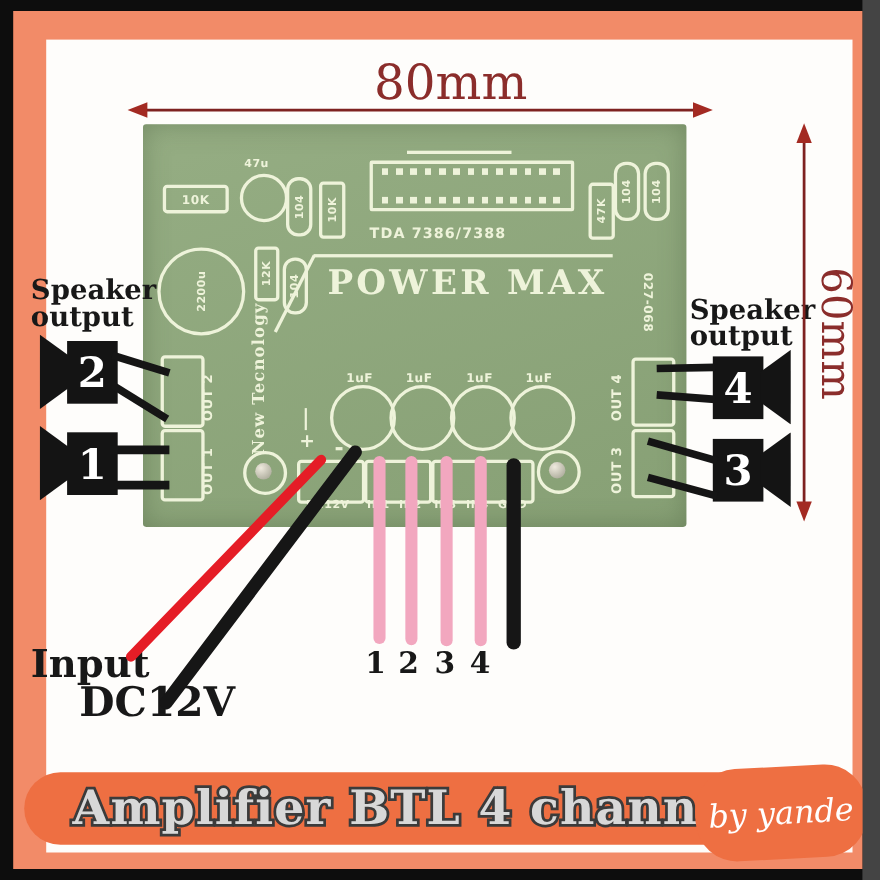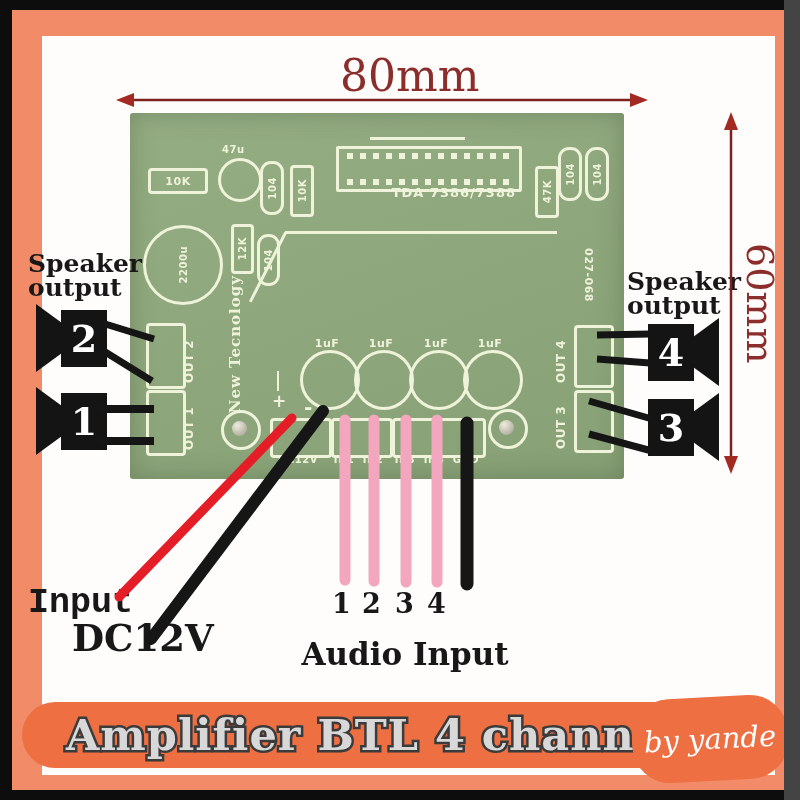--- a/index.html
+++ b/index.html
@@ -24,21 +24,21 @@
   .sk-rect{border-radius:4px;}
   .sk-pill{border-radius:11px;}
   .sk-circle{border-radius:50%;}
   .sk-label{color:var(--silk);font:bold 11px "DejaVu Sans",sans-serif;letter-spacing:.5px;white-space:nowrap;}
   .sk-abs{position:absolute;}
   .vup{writing-mode:vertical-rl;transform:rotate(180deg);}   
   .vdn{writing-mode:vertical-rl;}                            
   .sk-line{position:absolute;background:var(--silk);}
   .pads{position:absolute;left:8px;right:8px;height:6px;
         background:repeating-linear-gradient(90deg,var(--silk) 0 6px,transparent 6px 13px);}
-  .ic-name{position:absolute;left:206px;top:72px;width:180px;text-align:right;
+  .ic-name{position:absolute;left:206px;top:92px;width:180px;text-align:left;
            color:var(--silk);font:bold 13px "DejaVu Sans",sans-serif;letter-spacing:1px;}
   .pcb-title{position:absolute;left:135px;width:320px;text-align:center;color:var(--silk);
              font-weight:bold;letter-spacing:3px;white-space:nowrap;}
   .hole{position:absolute;width:34px;height:34px;border:3px solid var(--silk);border-radius:50%;}
   .hole::after{content:"";position:absolute;left:8px;top:8px;width:15px;height:15px;border-radius:50%;
                background:radial-gradient(circle at 35% 30%,#efeade,#9d9d8c);}
 
   
   .spk{position:absolute;width:72px;height:70px;z-index:4;}
   .spk .box{position:absolute;top:7px;width:46px;height:57px;background:#141414;
@@ -111,20 +111,21 @@
       <span class="sk-label vup" style="font-size:10px;">12K</span>
     </div>
     <div class="sk-pill" style="left:127px;top:121px;width:17px;height:46px;">
       <span class="sk-label vup" style="font-size:10px;">104</span>
     </div>
     <span class="sk-label sk-abs vup" style="left:96px;top:162px;font-size:15px;font-family:'DejaVu Serif',serif;letter-spacing:1px;">New Tecnology</span>
 
     <div class="sk-line" style="left:155px;top:118px;width:272px;height:3px;"></div>
     <div class="sk-line" style="left:157px;top:120px;width:78px;height:3px;transform-origin:0 0;transform:rotate(117deg);"></div>
 
+    <div class="pcb-title" style="top:126px;font-size:31px;">POWER MAX</div>
     <span class="sk-label sk-abs vdn" style="left:452px;top:135px;font-size:11px;">027-068</span>
 
     <span class="sk-label sk-abs" style="left:170px;top:224px;width:54px;text-align:center;">1uF</span>
     <span class="sk-label sk-abs" style="left:224px;top:224px;width:54px;text-align:center;">1uF</span>
     <span class="sk-label sk-abs" style="left:279px;top:224px;width:54px;text-align:center;">1uF</span>
     <span class="sk-label sk-abs" style="left:333px;top:224px;width:54px;text-align:center;">1uF</span>
     <div class="sk-circle" style="left:170px;top:237px;width:54px;height:54px;"></div>
     <div class="sk-circle" style="left:224px;top:237px;width:54px;height:54px;"></div>
     <div class="sk-circle" style="left:279px;top:237px;width:54px;height:54px;"></div>
     <div class="sk-circle" style="left:333px;top:237px;width:54px;height:54px;"></div>
@@ -180,27 +181,26 @@
   </div>
 
   <div class="ann spk-out" style="left:28px;top:252px;">
     <div>Speaker</div>
     <div>output</div>
   </div>
   <div class="ann spk-out" style="left:627px;top:270px;">
     <div>Speaker</div>
     <div>output</div>
   </div>
-  <div class="ann" style="left:28px;top:583px;font-size:35px;font-family:Liberation Mono, monospace;">Input</div>
+  <div class="ann" style="left:28px;top:583px;font-size:35px;">Input</div>
   <div class="ann" style="left:72px;top:616px;font-size:37px;">DC12V</div>
   <div class="ann num-row" style="left:332px;top:588px;">1</div>
   <div class="ann num-row" style="left:362px;top:588px;">2</div>
   <div class="ann num-row" style="left:395px;top:588px;">3</div>
   <div class="ann num-row" style="left:427px;top:588px;">4</div>
-  <div class="ann" style="left:300px;top:636px;width:210px;text-align:center;font-size:31px;">Audio Input</div>
 
   <svg class="overlay" width="800" height="800" viewBox="0 0 800 800">
 
     <line x1="128" y1="100" x2="636" y2="100" stroke="#7e2220" stroke-width="2.5"></line>
     <polygon points="116,100 134,93 134,107" fill="#a32a22"></polygon>
     <polygon points="648,100 630,93 630,107" fill="#a32a22"></polygon>
     <line x1="731" y1="124" x2="731" y2="462" stroke="#7e2220" stroke-width="2.5"></line>
     <polygon points="731,112 724,130 738,130" fill="#a32a22"></polygon>
     <polygon points="731,474 724,456 738,456" fill="#a32a22"></polygon>
 

